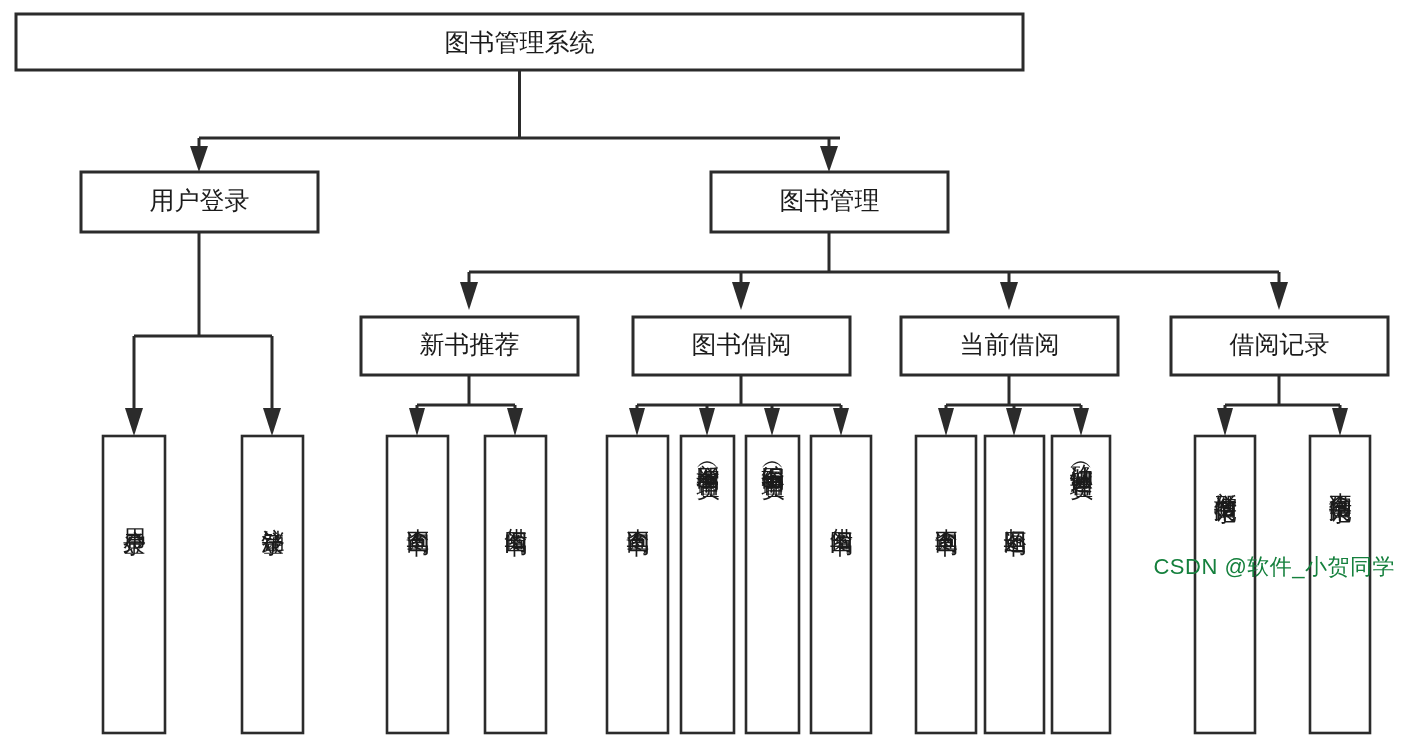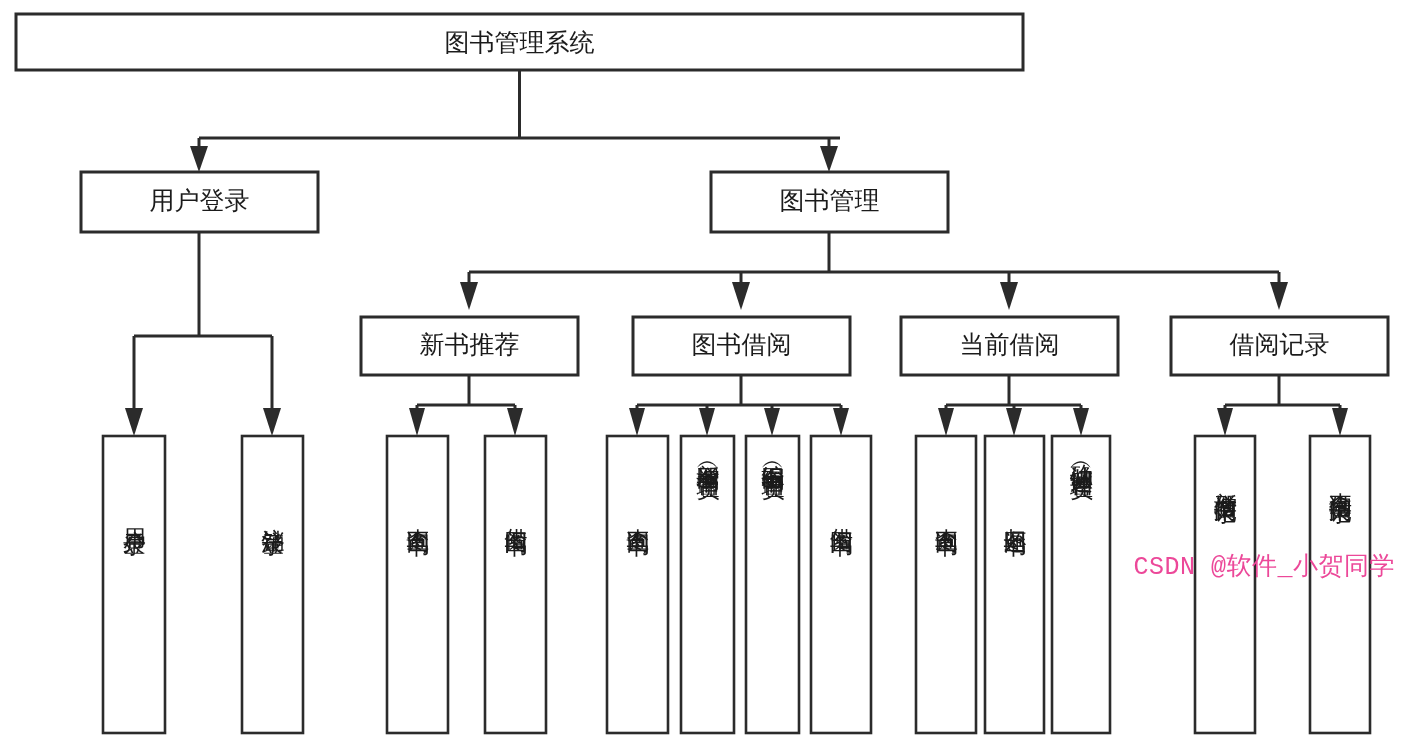--- a/index.html
+++ b/index.html
@@ -69,23 +69,23 @@
     line-height: 1.12;
     color: #1b1b1b;
     letter-spacing: 2px;
     white-space: nowrap;
     text-align: left;
   }
   .watermark {
     position: absolute;
     right: 10px;
     bottom: 6px;
-    font-family: Liberation Mono, monospace;
-    font-size: 25px;
-    color: #ec4899;
+    font-family: Liberation Sans, sans-serif;
+    font-size: 22px;
+    color: #15803d;
     white-space: nowrap;
     letter-spacing: 0.5px;
   }
 </style>
 </head>
 <body>
 
 <div id="diagram-root">
 
   <svg id="tree-svg" viewBox="0 0 1405 747">

